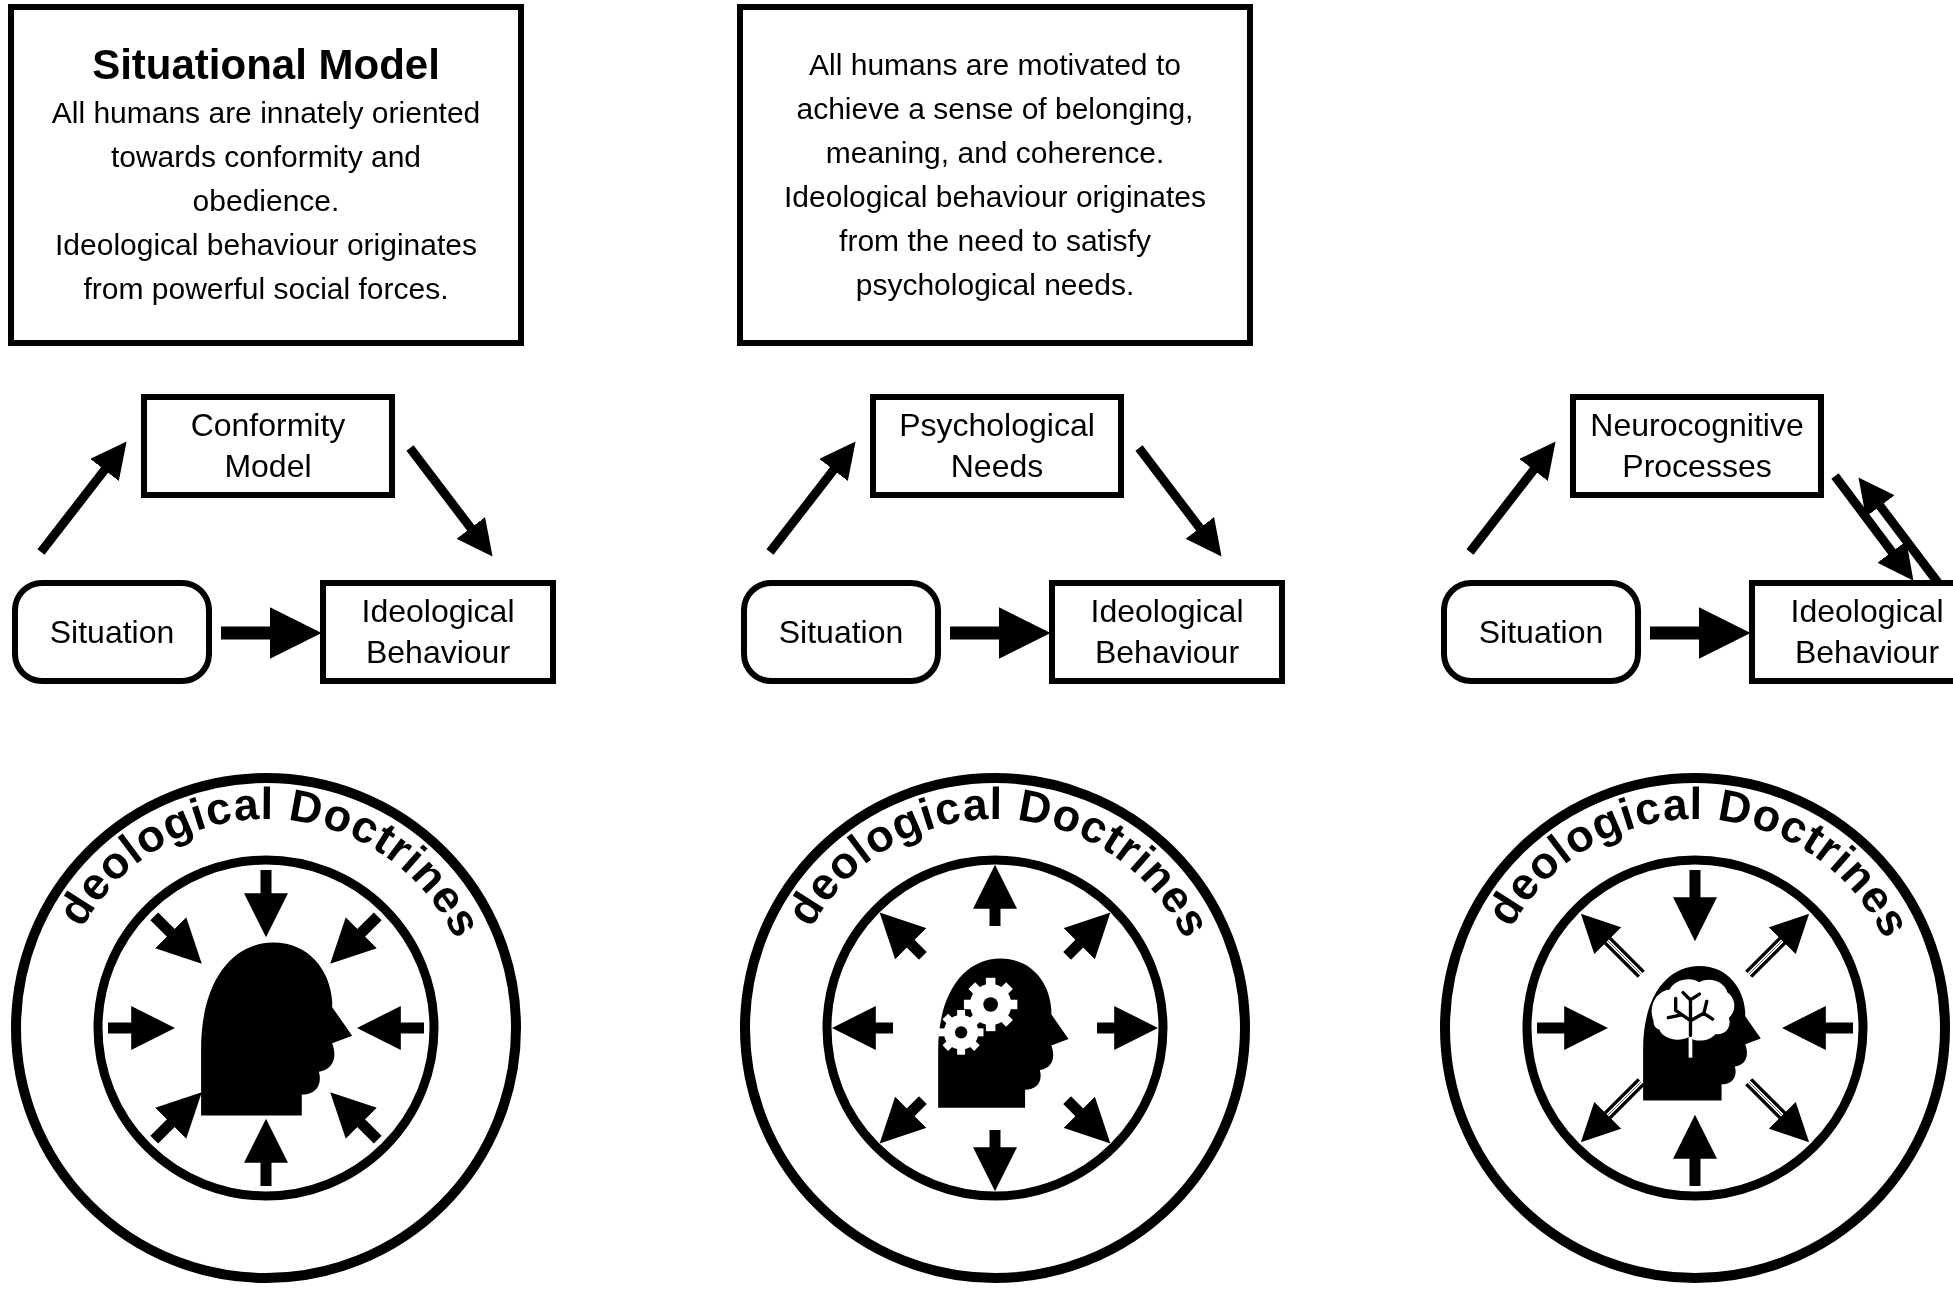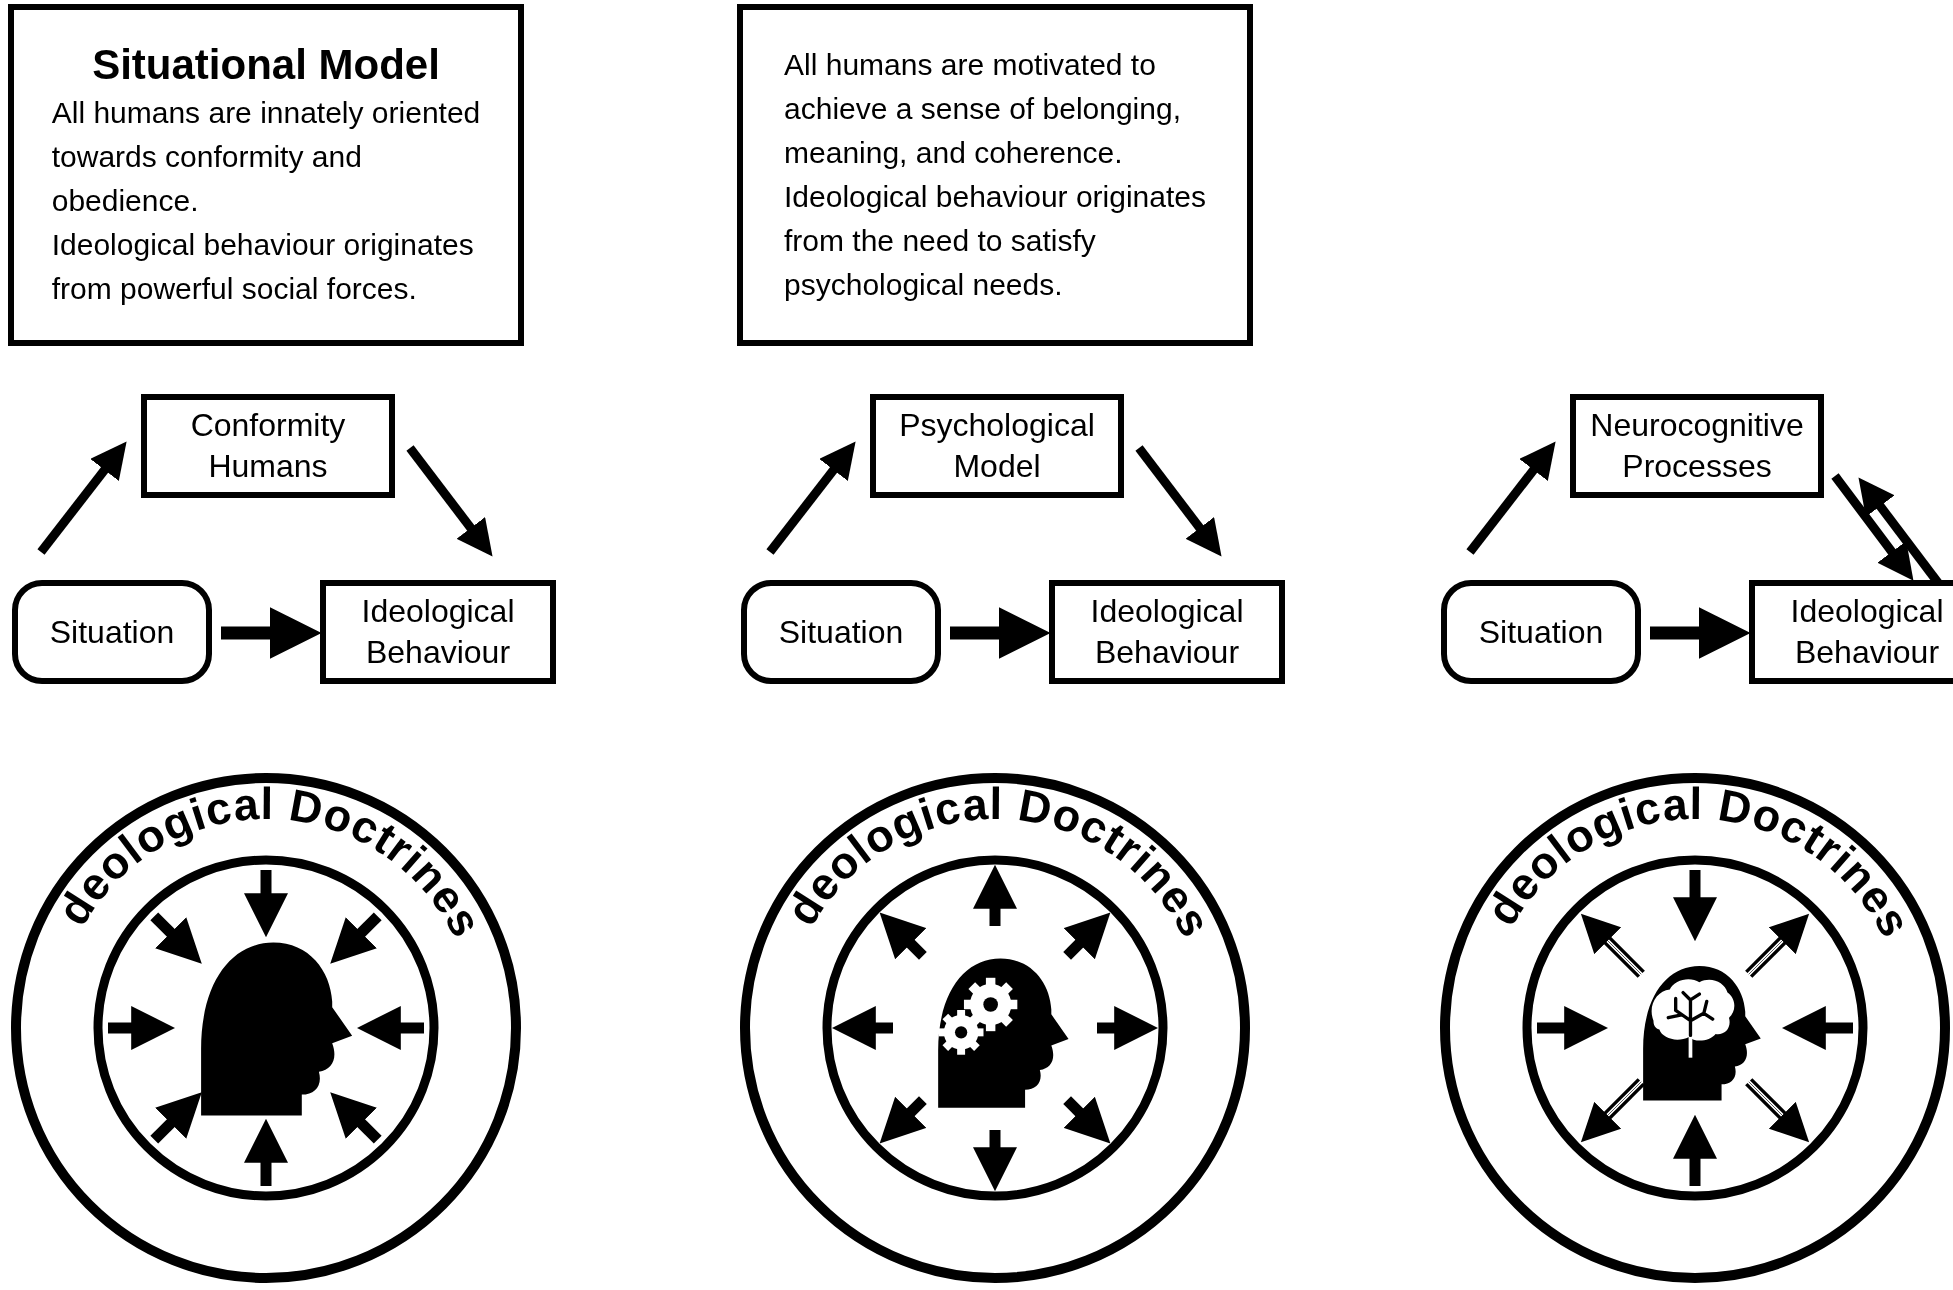--- a/index.html
+++ b/index.html
@@ -17,21 +17,21 @@
   #col-2 { left: 1437px; }
 
   .model-box {
     box-sizing: border-box;
     margin-top: 4px;
     width: 516px; height: 342px;
     border: 6px solid #000;
     background: #fff;
     display: flex; flex-direction: column;
     justify-content: center; align-items: center;
-    text-align: left;
+    text-align: center;
   }
   .model-title { font-size: 42px; font-weight: bold; line-height: 52px; }
   .model-body  { font-size: 30px; line-height: 44px; white-space: pre-line; }
 
   .flow { position: absolute; top: 380px; left: 0; width: 516px; height: 310px; }
   .flow svg.links { position: absolute; top: 0; left: 0; }
   .tri-box {
     position: absolute; box-sizing: border-box;
     border: 6px solid #000; background: #fff;
     display: flex; align-items: center; justify-content: center;
@@ -75,21 +75,21 @@
 from powerful social forces.</div>
   </div>
 
   <div class="flow">
     <svg class="links" width="516" height="310" viewBox="0 0 516 310">
       <line x1="33" y1="172" x2="112" y2="70" class="link-arrow" marker-end="url(#ah)"></line>
       <line x1="402" y1="68" x2="478" y2="168" class="link-arrow" marker-end="url(#ah)"></line>
       <line x1="213" y1="253" x2="298" y2="253" class="link-arrow-main" marker-end="url(#ah)"></line>
     </svg>
     <div class="tri-box tri-top">Conformity
-Humans</div>
+Model</div>
     <div class="tri-box tri-left">Situation</div>
     <div class="tri-box tri-right">Ideological
 Behaviour</div>
   </div>
 
   <div class="cycle">
     <svg width="520" height="520" viewBox="-260 -260 520 520">
       <defs>
         <g id="c0-in">
           <line x1="0" y1="-158" x2="0" y2="-104" class="arrow-solid" marker-end="url(#ah)"></line>
@@ -128,21 +128,21 @@
 psychological needs.</div>
   </div>
 
   <div class="flow">
     <svg class="links" width="516" height="310" viewBox="0 0 516 310">
       <line x1="33" y1="172" x2="112" y2="70" class="link-arrow" marker-end="url(#ah)"></line>
       <line x1="402" y1="68" x2="478" y2="168" class="link-arrow" marker-end="url(#ah)"></line>
       <line x1="213" y1="253" x2="298" y2="253" class="link-arrow-main" marker-end="url(#ah)"></line>
     </svg>
     <div class="tri-box tri-top">Psychological
-Model</div>
+Needs</div>
     <div class="tri-box tri-left">Situation</div>
     <div class="tri-box tri-right">Ideological
 Behaviour</div>
   </div>
 
   <div class="cycle">
     <svg width="520" height="520" viewBox="-260 -260 520 520">
       <defs>
         <g id="c1-out">
           <line x1="0" y1="-102" x2="0" y2="-150" class="arrow-solid" marker-end="url(#ah)"></line>

